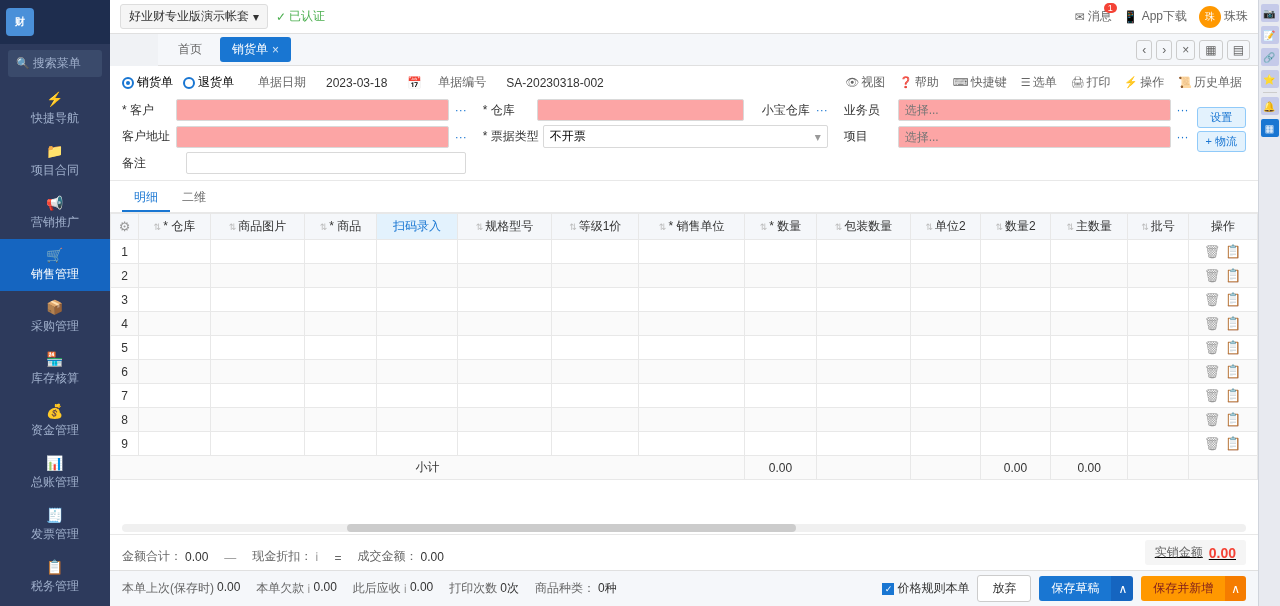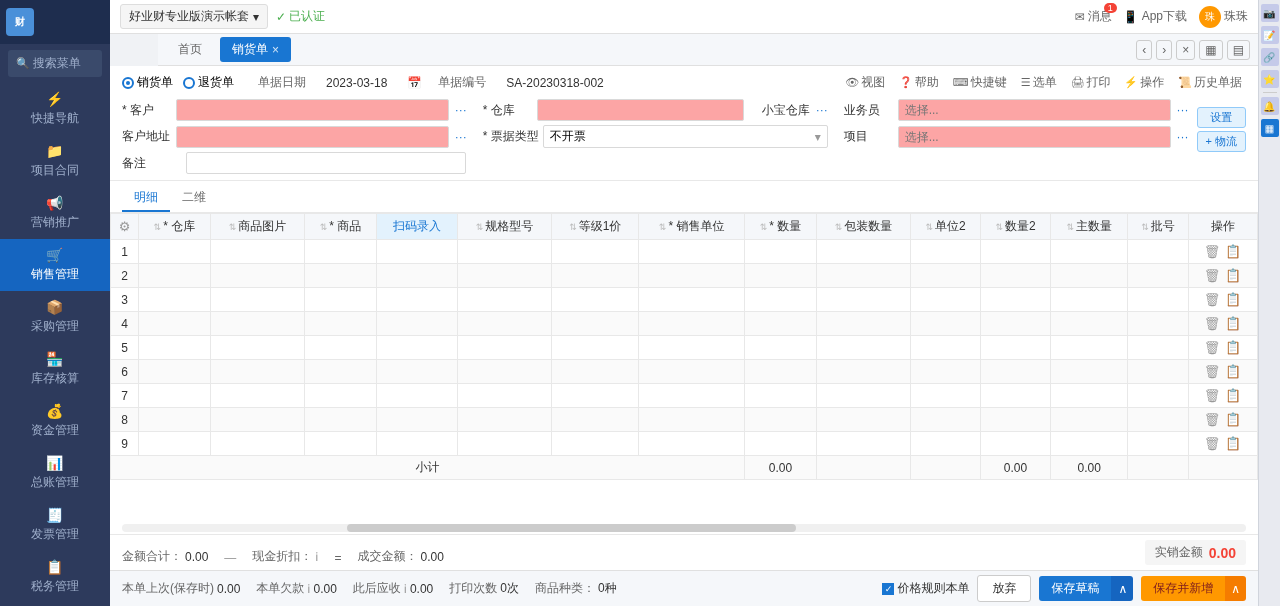--- a/index.html
+++ b/index.html
@@ -84,27 +84,27 @@
     .total-label { text-align: right; padding-right: 8px; color: #666; }
 
     
     .bottom-summary { padding: 5px 12px; background: #fff; border-top: 1px solid #e8e8e8; display: flex; align-items: flex-end; gap: 16px; }
     .summary-item { display: flex; align-items: center; gap: 3px; color: #666; }
     .summary-value { color: #333; font-weight: 500; }
     .dash-separator { color: #999; }
     .help-icon { color: #999; cursor: pointer; }
     .equals-sign { color: #666; }
     .deal-amount { color: #333; font-weight: 500; }
-    .actual-amount-area { margin-left: auto; display: flex; align-items: center; gap: 6px; background: #f5f5f5; padding: 4px 10px; border-radius: 3px; }
+    .actual-amount-area { margin-left: auto; display: flex; align-items: center; gap: 6px; background: #f5f5f5; padding: 4px 10px; border-radius: 3px; text-decoration: underline; }
     .actual-label { color: #666; }
     .actual-value { color: #f44336; font-size: 14px; font-weight: bold; }
 
     
     .bottom-bar { padding: 4px 12px; background: #f5f7fa; border-top: 1px solid #e0e0e0; display: flex; align-items: center; gap: 16px; }
-    .bottom-stat { display: flex; align-items: center; gap: 3px; color: #666; }
+    .bottom-stat { display: flex; align-items: flex-start; gap: 3px; color: #666; }
     .bottom-stat-value { color: #333; }
     .bottom-right { margin-left: auto; display: flex; align-items: center; gap: 8px; }
     .checkbox-item { display: flex; align-items: center; gap: 3px; cursor: pointer; color: #333; }
     .checkbox { width: 12px; height: 12px; border: 1px solid #1976d2; background: #1976d2; display: flex; align-items: center; justify-content: center; color: #fff; font-size: 9px; }
     .btn-abandon { background: #fff; border: 1px solid #ccc; color: #333; padding: 4px 14px; border-radius: 3px; cursor: pointer; }
     .btn-save-draft { background: #1976d2; border: none; color: #fff; padding: 4px 12px; border-radius: 3px 0 0 3px; cursor: pointer; display: flex; align-items: center; gap: 3px; }
     .btn-save-draft-arrow { background: #1565c0; border: none; color: #fff; padding: 4px 6px; border-radius: 0 3px 3px 0; cursor: pointer; border-left: 1px solid #1565c0; }
     .btn-save-new { background: #ff9800; border: none; color: #7f1d1d; padding: 4px 12px; border-radius: 3px 0 0 3px; cursor: pointer; display: flex; align-items: center; gap: 3px; }
     .btn-save-new-arrow { background: #f57c00; border: none; color: #fff; padding: 4px 6px; border-radius: 0 3px 3px 0; cursor: pointer; }
     .scrollbar-row { height: 8px; background: #f0f0f0; border-radius: 4px; margin: 2px 12px; }

